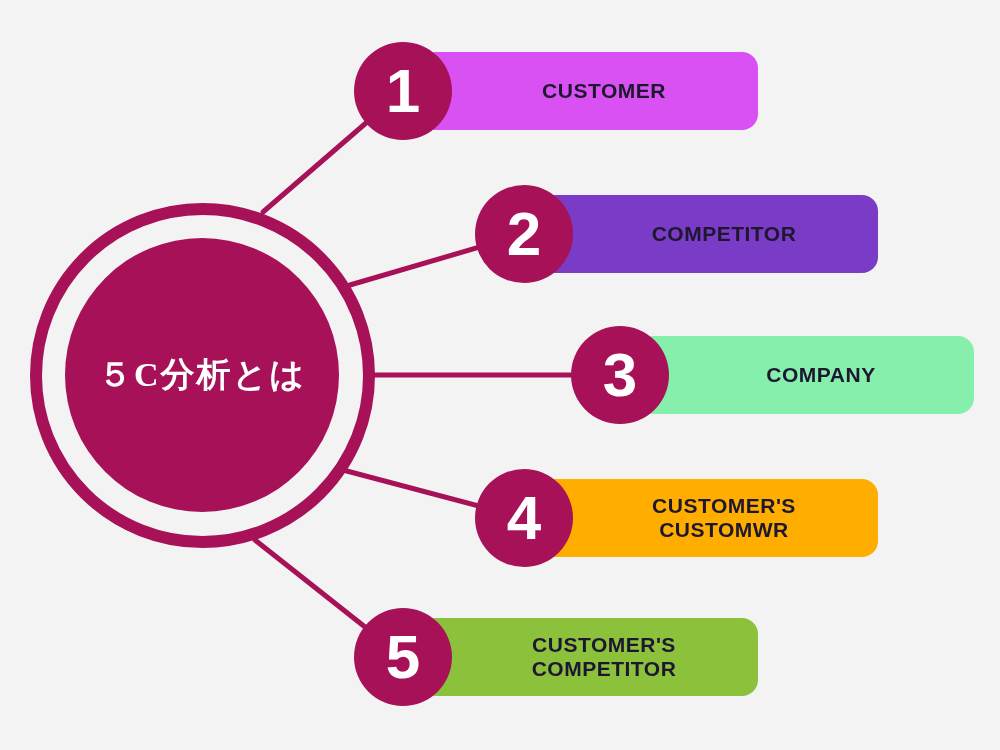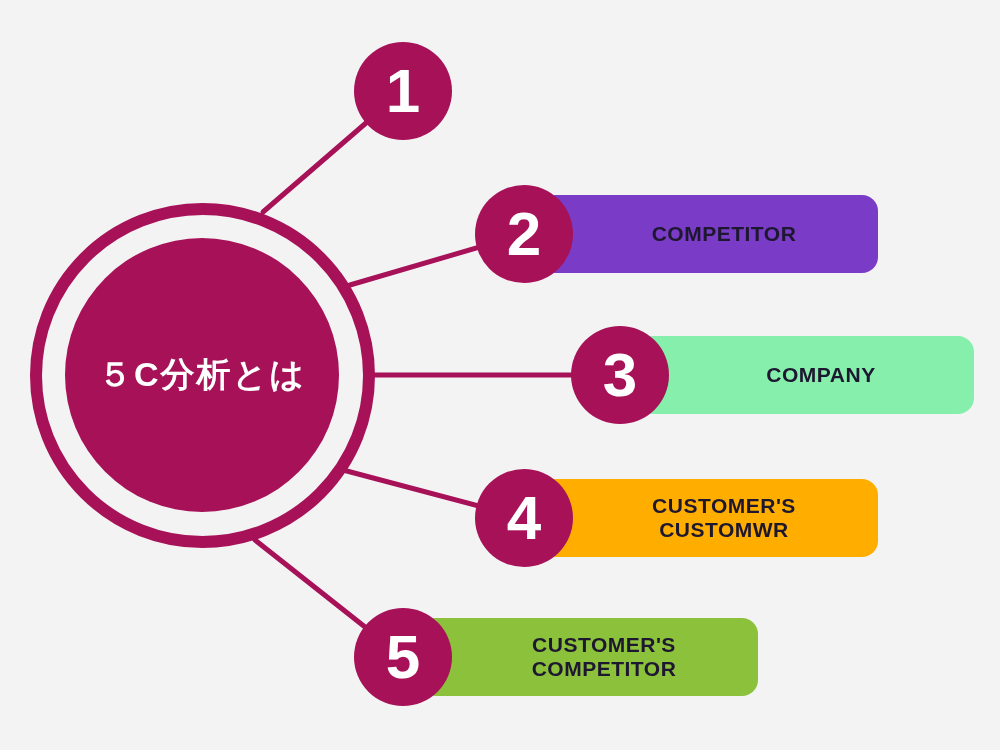--- a/index.html
+++ b/index.html
@@ -28,21 +28,21 @@
     border:12px solid #A61157;
     border-radius:50%;
     background:transparent;
     box-sizing:content-box;
   }
   .hub{
     position:absolute;
     left:65px;top:238px;
     width:274px;height:274px;
     border-radius:50%;
-    display:flex;align-items:center;justify-content:center;
+    display:flex;align-items:center;justify-content:center;font-family:Liberation Serif, serif;
   }
   .hub-title{
     font-size:34px;
     font-weight:800;
     letter-spacing:2px;
     text-align:center;
   }
   .bar{
     position:absolute;
     height:78px;
@@ -94,20 +94,23 @@
     <line class="connector" x1="343" y1="470" x2="524" y2="518" style="stroke: rgb(166, 17, 87);"></line>
     <line class="connector" x1="255" y1="540" x2="403" y2="657" style="stroke: rgb(166, 17, 87);"></line>
   </svg>
 
   <div class="hub-ring" style="border-color: rgb(166, 17, 87);"></div>
 
   <div class="hub" style="background-color: rgb(166, 17, 87);">
     <div class="hub-title" style="color: rgb(255, 255, 255);">５C分析とは</div>
   </div>
 
+  <div class="bar bar1" style="background-color: rgb(217, 81, 242);">
+    <span class="bar-label" style="color: rgb(29, 23, 48);">CUSTOMER</span>
+  </div>
   <div class="num num1" style="background-color: rgb(166, 17, 87);">
     <span class="num-glyph" style="color: rgb(255, 255, 255);">1</span>
   </div>
 
   <div class="bar bar2" style="background-color: rgb(122, 59, 198);">
     <span class="bar-label" style="color: rgb(29, 23, 48);">COMPETITOR</span>
   </div>
   <div class="num num2" style="background-color: rgb(166, 17, 87);">
     <span class="num-glyph" style="color: rgb(255, 255, 255);">2</span>
   </div>

